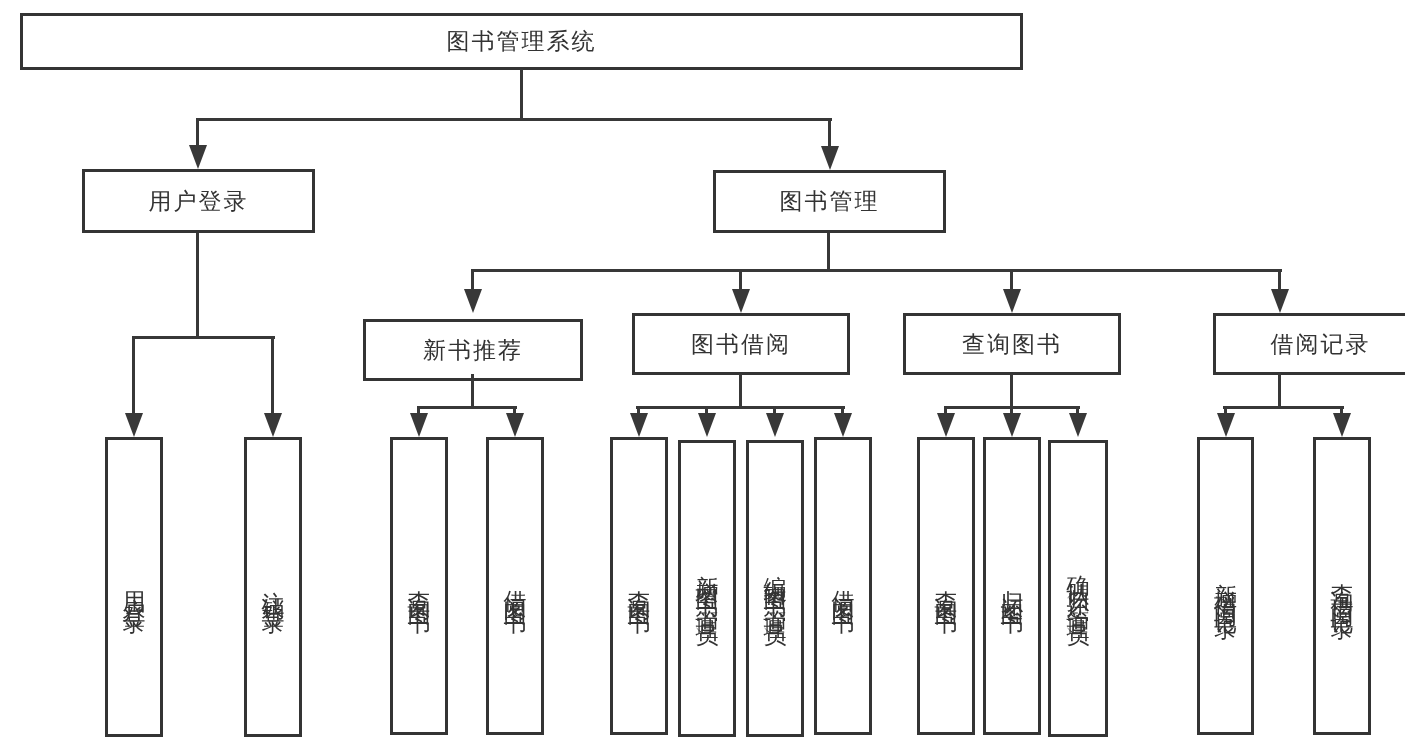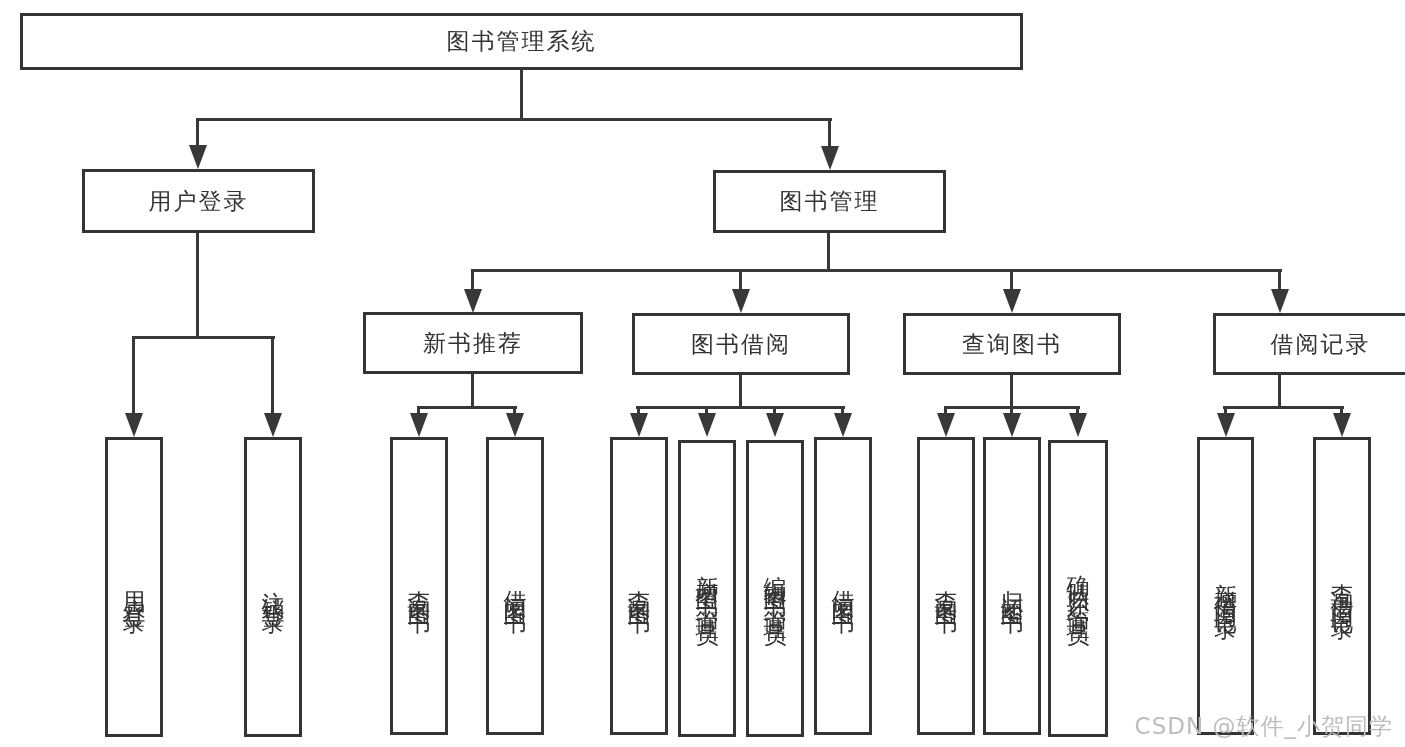--- a/index.html
+++ b/index.html
@@ -74,21 +74,21 @@
   <div class="hline" style="left:471px;top:269px;width:811px;"></div>
   <div class="vline" style="left:471px;top:269px;height:27px;"></div>
   <div class="arrow" style="left:464px;top:289px;"></div>
   <div class="vline" style="left:739px;top:269px;height:27px;"></div>
   <div class="arrow" style="left:732px;top:289px;"></div>
   <div class="vline" style="left:1010px;top:269px;height:27px;"></div>
   <div class="arrow" style="left:1003px;top:289px;"></div>
   <div class="vline" style="left:1278px;top:269px;height:27px;"></div>
   <div class="arrow" style="left:1271px;top:289px;"></div>
 
-  <div class="node" style="left:363px;top:312px;width:220px;height:62px;">
+  <div class="node" style="left:363px;top:319px;width:220px;height:62px;">
     <span class="lbl">新书推荐</span>
   </div>
   <div class="node" style="left:632px;top:313px;width:218px;height:62px;">
     <span class="lbl">图书借阅</span>
   </div>
   <div class="node" style="left:903px;top:313px;width:218px;height:62px;">
     <span class="lbl">查询图书</span>
   </div>
   <div class="node" style="left:1172px;top:313px;width:215px;height:62px;margin-left:41px;">
     <span class="lbl">借阅记录</span>
@@ -165,15 +165,14 @@
     <span class="lbl">确认归还（管理员）</span>
   </div>
 
   <div class="node vnode" style="left:1197px;top:437px;width:57px;height:298px;">
     <span class="lbl">新增借阅记录</span>
   </div>
   <div class="node vnode" style="left:1313px;top:437px;width:58px;height:298px;">
     <span class="lbl">查询借阅记录</span>
   </div>
 
-  <div class="watermark">CSDN @软件_小贺同学</div>
 
 </div>
 
 </body></html>

